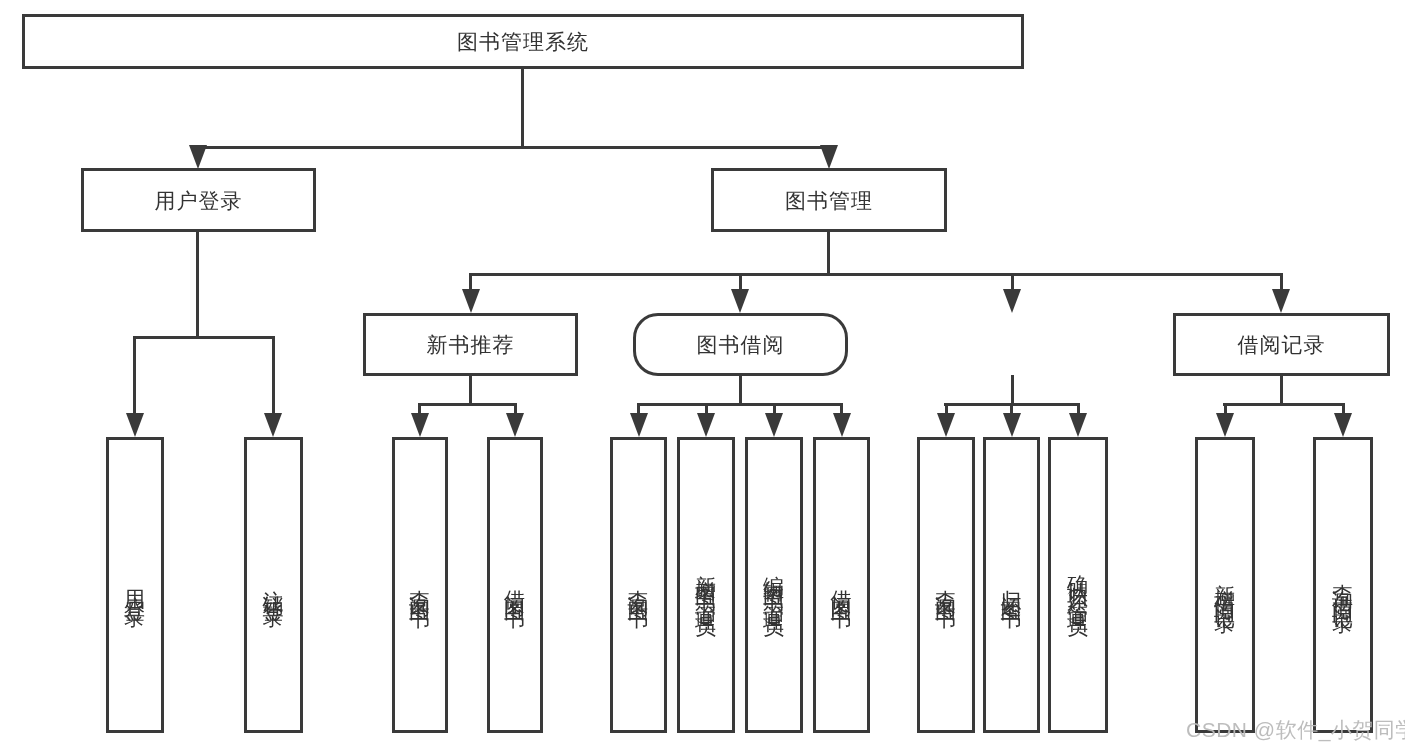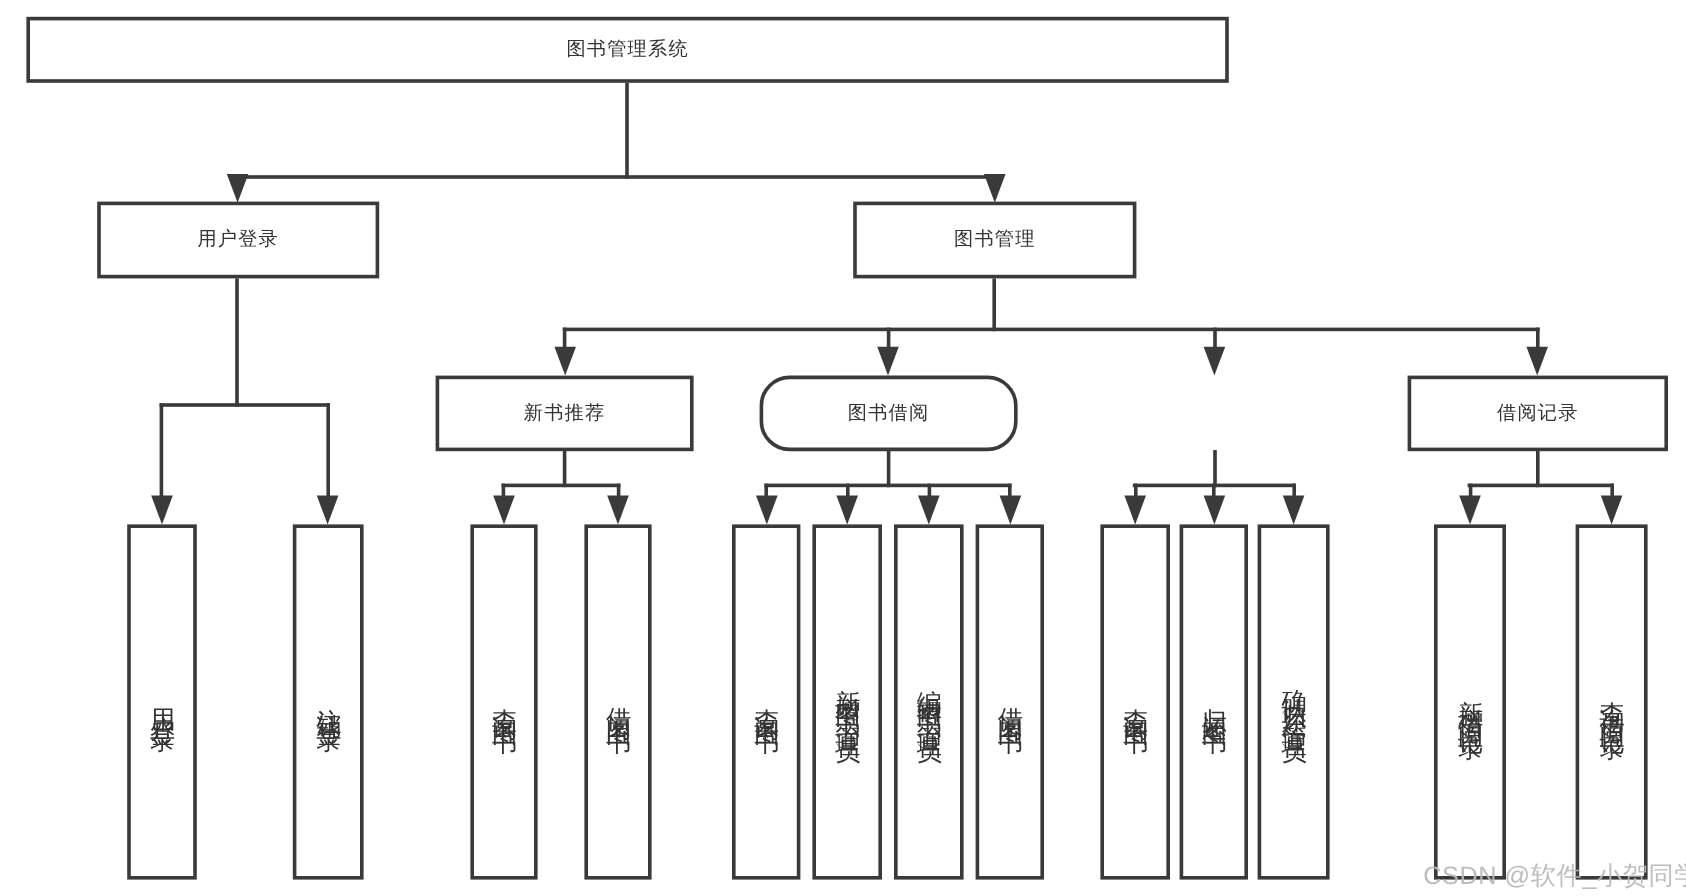--- a/index.html
+++ b/index.html
@@ -15,21 +15,21 @@
     overflow:hidden;
   }
   .box{
     position:absolute;
     box-sizing:border-box;
     border:3px solid var(--line);
     background:#ffffff;
     display:flex;align-items:center;justify-content:center;
     color:var(--txt);
   }
-  .box.h span{font-size:16px;letter-spacing:1px;line-height:1;white-space:nowrap;}
+  .box.h span{font-size:21px;letter-spacing:1px;line-height:1;white-space:nowrap;}
   .box.v span{
     writing-mode:vertical-rl;
     text-orientation:mixed;
     font-size:21px;
     letter-spacing:6px;
     line-height:1;
   }
   .ln{position:absolute;background:var(--line);}
   .tri{
     position:absolute;width:0;height:0;

